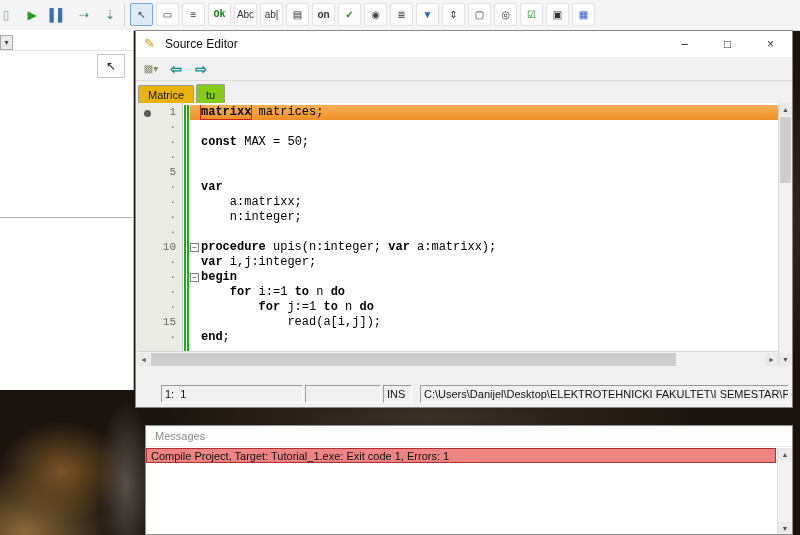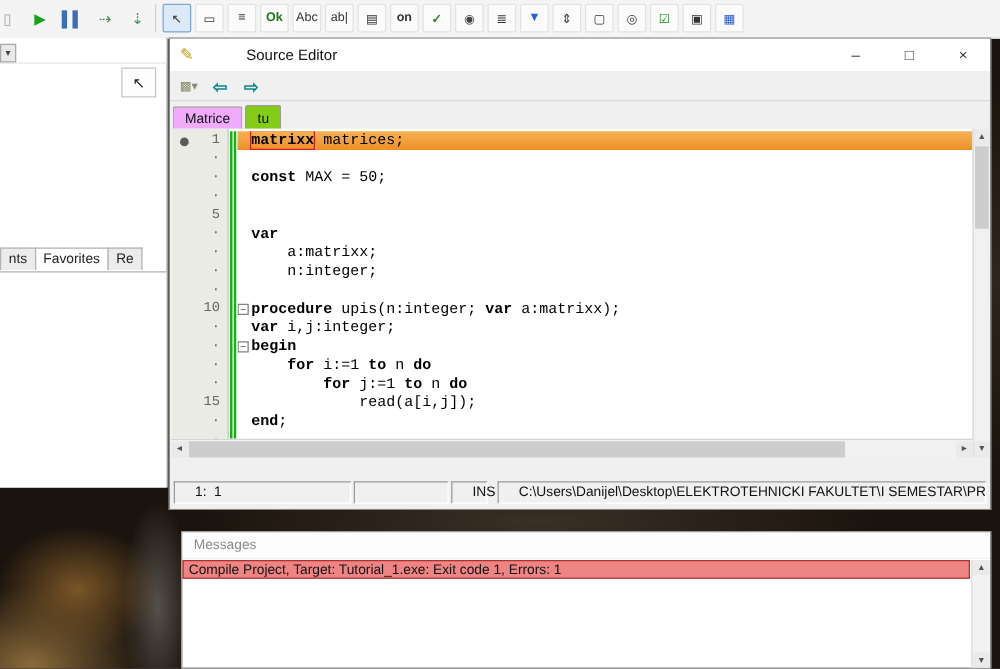--- a/index.html
+++ b/index.html
@@ -39,32 +39,32 @@
   .oitab{padding:2px 6px 0 6px;font-size:11px;color:#222;border:1px solid #b2b2b2;border-bottom:none;
     background:#ececec;margin-right:-1px;white-space:nowrap;height:18px;box-sizing:border-box;}
   .oitab.active{background:#fff;}
   .oi-grid{position:absolute;left:0;top:187px;right:0;bottom:0;background:#fff;border-top:1px solid #b2b2b2;}
   
   #source-editor{position:absolute;left:135px;top:30px;width:658px;height:378px;background:#f0f0f0;
     border:1px solid #868686;box-sizing:border-box;}
   .se-title{position:absolute;left:0;top:0;right:0;height:26px;background:#ffffff;
     border-bottom:1px solid #ececec;}
   .se-ticon{position:absolute;left:8px;top:5px;font-size:13px;color:#c99a12;}
-  .se-tname{position:absolute;left:29px;top:6px;font-size:12px;color:#111;margin-left:32px;}
+  .se-tname{position:absolute;left:29px;top:6px;font-size:12px;color:#111;}
   .caption-buttons{position:absolute;right:0;top:0;height:26px;display:flex;}
   .capbtn{width:43px;height:26px;display:flex;align-items:center;justify-content:center;
     font-size:12px;color:#333;}
   .se-toolbar{position:absolute;left:0;top:26px;right:0;height:24px;background:#f0f0f0;
     border-bottom:1px solid #dcdcdc;display:flex;align-items:center;padding-left:5px;gap:5px;box-sizing:border-box;}
   .edtb{height:19px;min-width:20px;display:flex;align-items:center;justify-content:center;
     font-size:14px;color:#0d8a8a;font-weight:bold;}
   .edtb.gray{color:#8a8a6a;font-size:10px;font-weight:normal;}
   .se-tabs{position:absolute;left:2px;top:51px;right:0;height:21px;display:flex;align-items:flex-end;}
   .edtab{padding:3px 9px 2px 9px;font-size:11px;color:#111;border:1px solid #9c9c9c;border-bottom:none;
-    background:#f0abfc;margin-right:2px;border-radius:2px 2px 0 0;}
+    background:#eab308;margin-right:2px;border-radius:2px 2px 0 0;}
   .edtab.active{background:#84cc16;padding-top:4px;text-align:right;}
   .se-editor{position:absolute;left:1px;top:72px;width:641px;height:248px;background:#fff;overflow:hidden;}
   .gutter{position:absolute;left:0;top:0;width:46px;height:100%;background:#ebebe6;
     border-right:1px solid #c8c8c2;box-sizing:border-box;}
   #gutter-rows{position:absolute;left:0;top:2px;right:6px;}
   .grow{height:15px;line-height:15px;font-family:"Liberation Mono",monospace;font-size:11px;
     color:#6a6a58;text-align:right;}
   .gmarker{position:absolute;left:7px;top:7px;width:7px;height:7px;border-radius:50%;background:#5a5a5a;}
   .mbar{position:absolute;top:2px;width:2px;background:#12b412;}
   #mbar1{left:47px;}
@@ -86,21 +86,21 @@
   .vs-thumb{position:absolute;left:1px;top:14px;width:11px;height:66px;background:#cdcdcd;}
   .hscroll{position:absolute;left:1px;top:320px;width:641px;height:15px;background:#f1f1f1;
     border-top:1px solid #d5d5d5;box-sizing:border-box;}
   .hs-arrow{position:absolute;top:1px;width:13px;height:13px;font-size:7px;color:#555;
     display:flex;align-items:center;justify-content:center;background:#eaeaea;}
   .hs-left{left:0;}
   .hs-right{right:0;}
   .hs-thumb{position:absolute;left:14px;top:1px;height:13px;width:525px;background:#cdcdcd;}
   .se-status{position:absolute;left:0;right:0;bottom:0;height:26px;background:#f0f0f0;}
   .sp{position:absolute;top:4px;height:18px;border:1px solid;border-color:#9a9a9a #ffffff #ffffff #9a9a9a;
-    font-size:11px;color:#111;line-height:16px;padding-left:16px;background:#f0f0f0;box-sizing:border-box;}
+    font-size:11px;color:#111;line-height:16px;padding-left:3px;background:#f0f0f0;box-sizing:border-box;margin-left:22px;}
   #sp-cursor{left:3px;width:142px;white-space:pre;}
   #sp-b{left:147px;width:76px;}
   #sp-ins{left:225px;width:29px;}
   #sp-path{left:262px;right:3px;overflow:hidden;white-space:nowrap;}
   
   #messages{position:absolute;left:145px;top:425px;width:648px;height:110px;background:#fff;
     border:1px solid #8f8f8f;box-sizing:border-box;}
   .msg-title{height:21px;font-size:11px;color:#8b8b8b;padding:4px 0 0 9px;background:#fdfdfd;
     border-bottom:1px solid #efefef;box-sizing:border-box;}
   .msg-rows{position:absolute;left:0;top:22px;right:16px;}
@@ -130,21 +130,21 @@
       <div class="tbtn" style="color: rgb(60, 110, 180);">▌▌</div>
       <div class="tbtn" style="color: rgb(74, 143, 96);">⇢</div>
       <div class="tbtn" style="color: rgb(74, 143, 96);">⇣</div>
       <div class="tbtn" style="color: rgb(74, 143, 96);">⇡</div>
     </div>
   <div id="tb-sep"></div>
   <div id="palette">
       <div class="pbtn selected">↖</div>
       <div class="pbtn">▭</div>
       <div class="pbtn">≡</div>
-      <div class="pbtn bold" style="color: rgb(21, 122, 21);">Ok</div>
+      <div class="pbtn bold" style="color: rgb(21, 122, 21); font-family: Liberation Mono, monospace;">Ok</div>
       <div class="pbtn">Abc</div>
       <div class="pbtn">ab|</div>
       <div class="pbtn">▤</div>
       <div class="pbtn bold">on</div>
       <div class="pbtn bold" style="color: rgb(26, 138, 26);">✓</div>
       <div class="pbtn" style="color: rgb(68, 68, 68);">◉</div>
       <div class="pbtn">≣</div>
       <div class="pbtn" style="color: rgb(43, 95, 217);">▼</div>
       <div class="pbtn">⇕</div>
       <div class="pbtn">▢</div>
@@ -153,25 +153,20 @@
       <div class="pbtn">▣</div>
       <div class="pbtn" style="color: rgb(43, 95, 217);">▦</div>
     </div>
 </div>
 
 <div id="left-panel">
   <div class="lp-head">
     <div class="lp-dd">▾</div>
   </div>
   <div class="lp-pointer">↖</div>
-  <div id="oi-tabs">
-      <div class="oitab">nts</div>
-      <div class="oitab active">Favorites</div>
-      <div class="oitab">Re</div>
-    </div>
   <div class="oi-grid"></div>
 </div>
 
 <div id="source-editor">
   <div class="se-title">
     <div class="se-ticon">✎</div>
     <div class="se-tname">Source Editor</div>
     <div class="caption-buttons">
         <div class="capbtn">–</div>
         <div class="capbtn">□</div>

